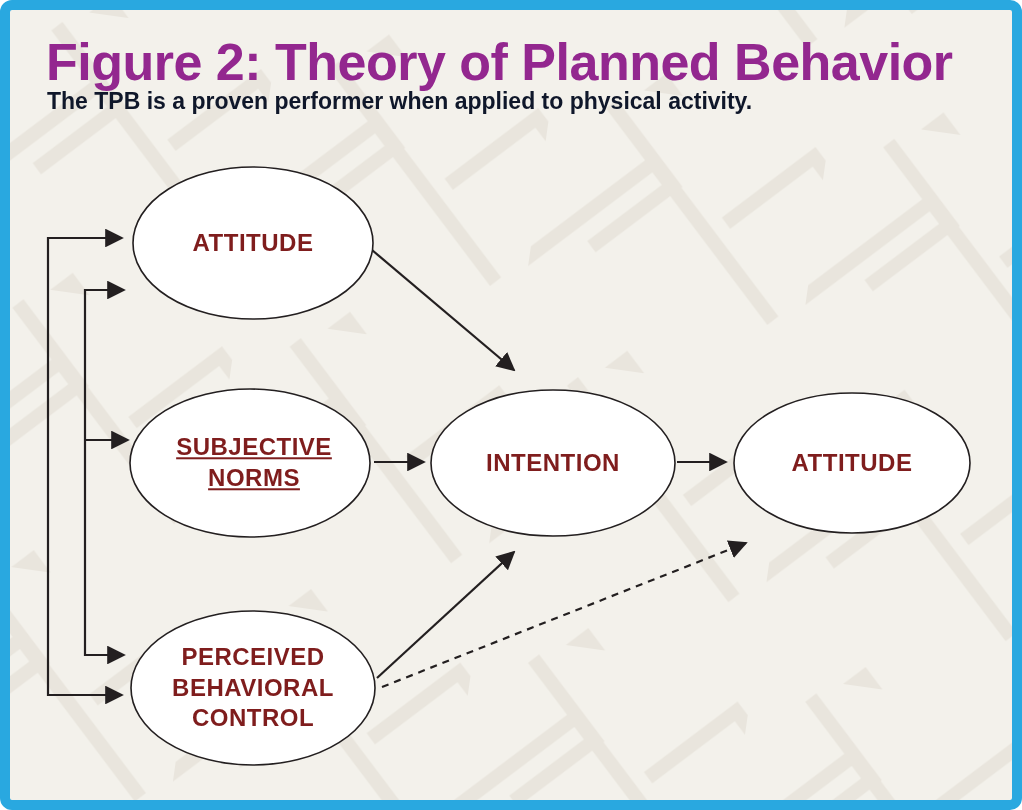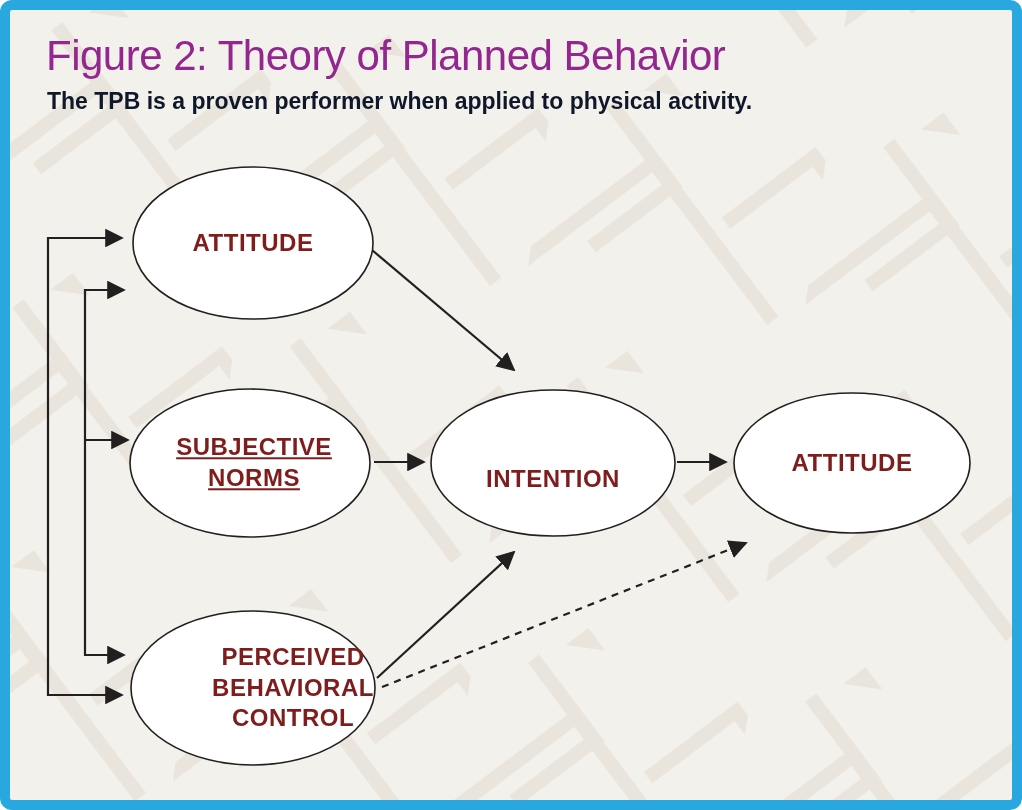--- a/index.html
+++ b/index.html
@@ -22,22 +22,22 @@
     position: absolute;
     left: 0;
     top: 0;
     width: 1002px;
     height: 790px;
   }
   .figure-title {
     position: absolute;
     left: 36px;
     top: 22px;
-    font-size: 42px;
-    font-weight: normal;
+    font-size: 52px;
+    font-weight: bold;
     letter-spacing: -0.5px;
     color: #93278F;
     white-space: nowrap;
     z-index: 3;
   }
   .figure-subtitle {
     position: absolute;
     left: 37px;
     top: 78px;
     font-size: 23px;
@@ -52,22 +52,22 @@
     text-align: center;
     font-size: 24px;
     font-weight: bold;
     letter-spacing: 0.5px;
     line-height: 1.28;
     color: #7f1d1d;
     z-index: 3;
   }
   .label-attitude  { left: 243px; top: 233px; width: 200px; }
   .label-sn        { left: 244px; top: 453px; width: 165px; text-decoration: underline; }
-  .label-pbc       { left: 243px; top: 678px; width: 175px; margin-left: 40px; }
-  .label-intention { left: 543px; top: 453px; width: 200px; margin-top: 16px; }
+  .label-pbc       { left: 243px; top: 678px; width: 175px; }
+  .label-intention { left: 543px; top: 453px; width: 200px; }
   .label-behavior  { left: 842px; top: 453px; width: 200px; }
 </style>
 </head>
 <body>
 
 <div class="figure-frame">
 
   <svg class="bg-svg" viewBox="10 10 1002 790" aria-hidden="true">
     <defs>
       <pattern id="bgpat" width="280" height="280" patternUnits="userSpaceOnUse" patternTransform="rotate(8)">

